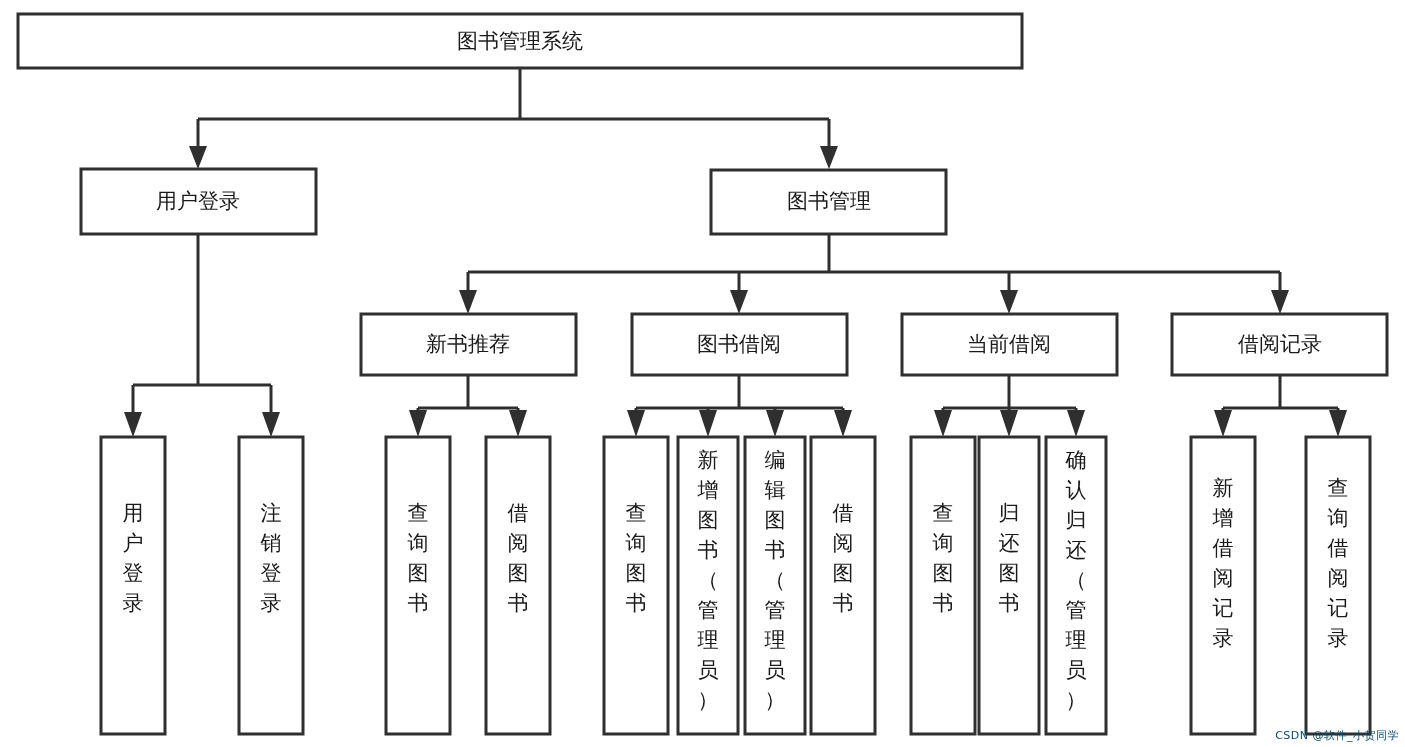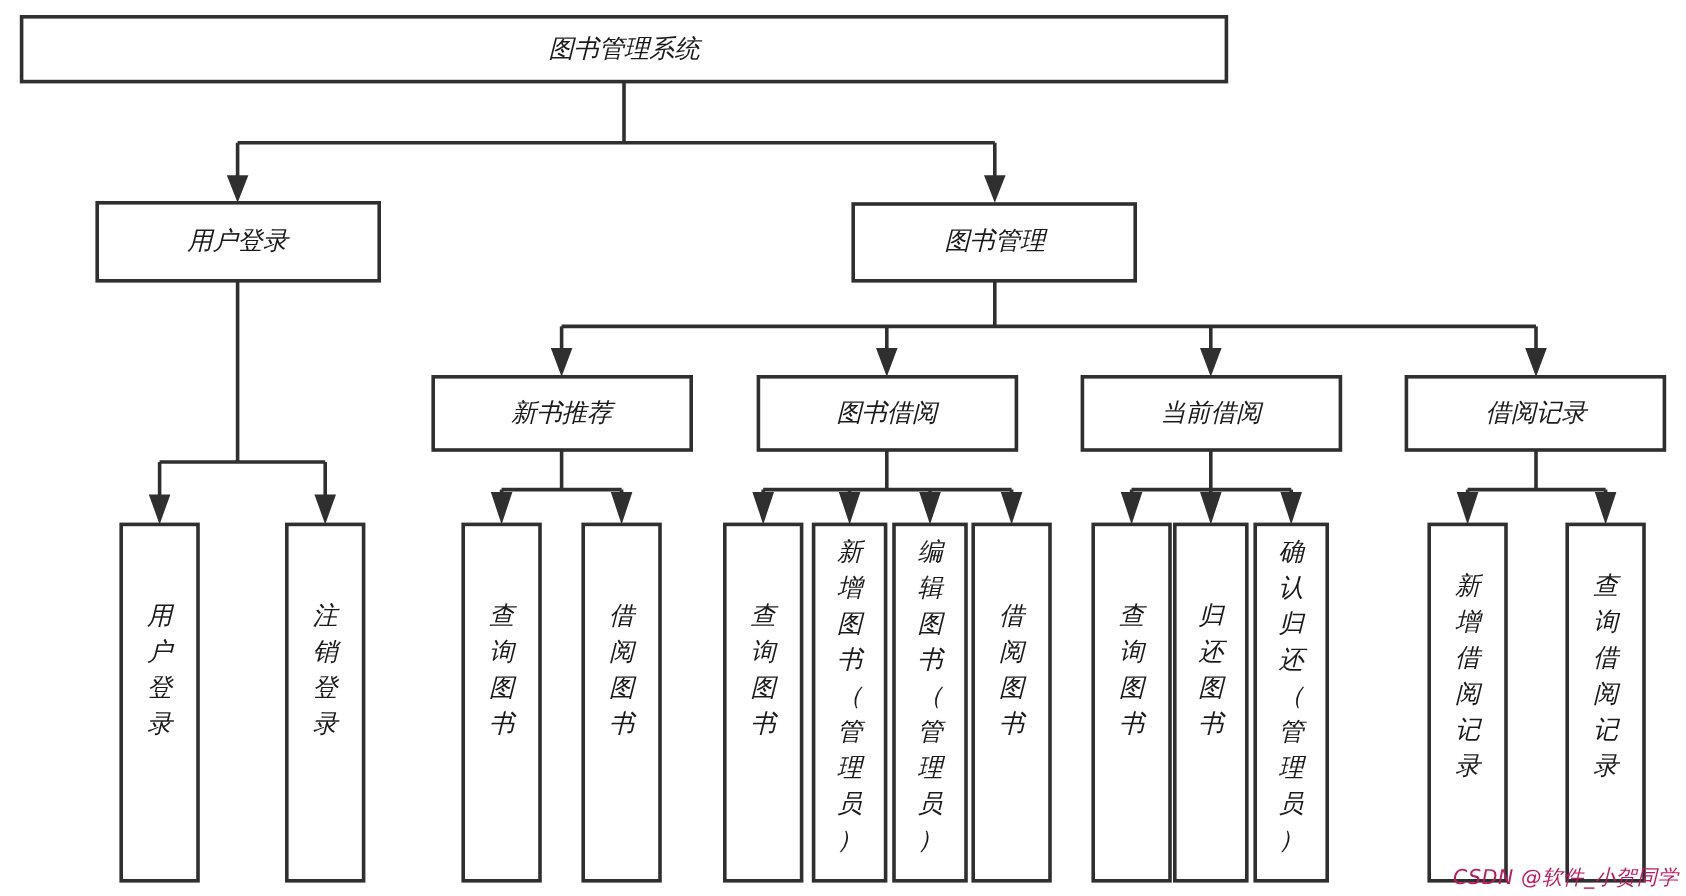--- a/index.html
+++ b/index.html
@@ -11,21 +11,20 @@
     width: 1405px;
     height: 747px;
     font-family: "DejaVu Sans", "Liberation Sans", sans-serif;
     overflow: hidden;
     position: relative;
   }
   #diagram-root {
     position: relative;
     width: 1405px;
     height: 747px;
-    font-style: italic;
   }
   svg.diagram {
     position: absolute;
     left: 0;
     top: 0;
     width: 1405px;
     height: 747px;
     display: block;
   }
   .node-box {
@@ -54,22 +53,22 @@
     font-family: "DejaVu Sans", "Liberation Sans", sans-serif;
     font-size: 21px;
     fill: #1a1a1a;
     text-anchor: middle;
   }
   .watermark {
     position: absolute;
     right: 6px;
     bottom: 4px;
     font-family: "DejaVu Sans", "Liberation Sans", sans-serif;
-    font-size: 17px;
-    color: #be185d;
+    font-size: 11px;
+    color: #0c4a6e;
     white-space: nowrap;
     letter-spacing: 0.5px;
     user-select: none;
   }
 </style>
 </head>
 <body>
 
 <div id="diagram-root">
 

